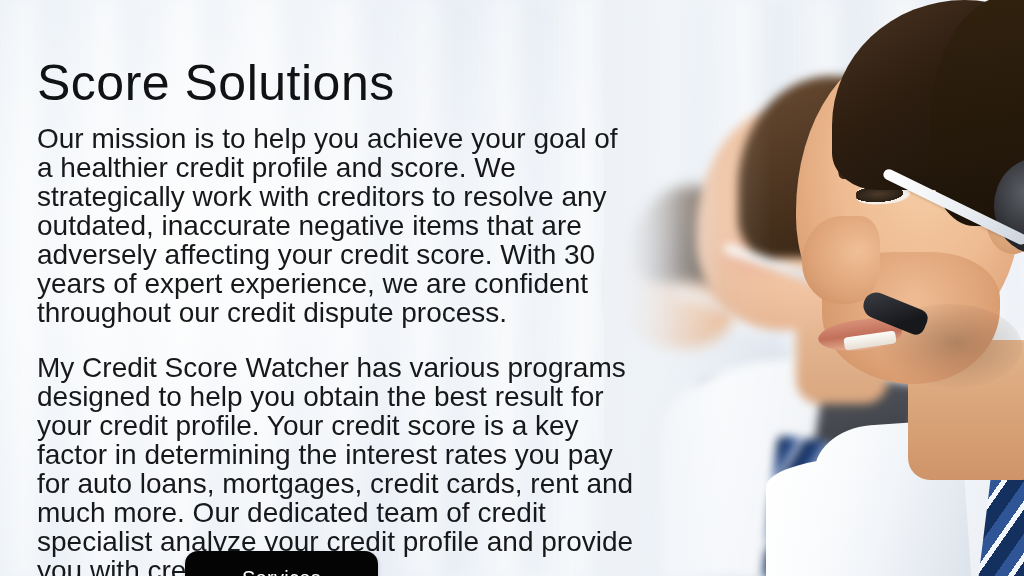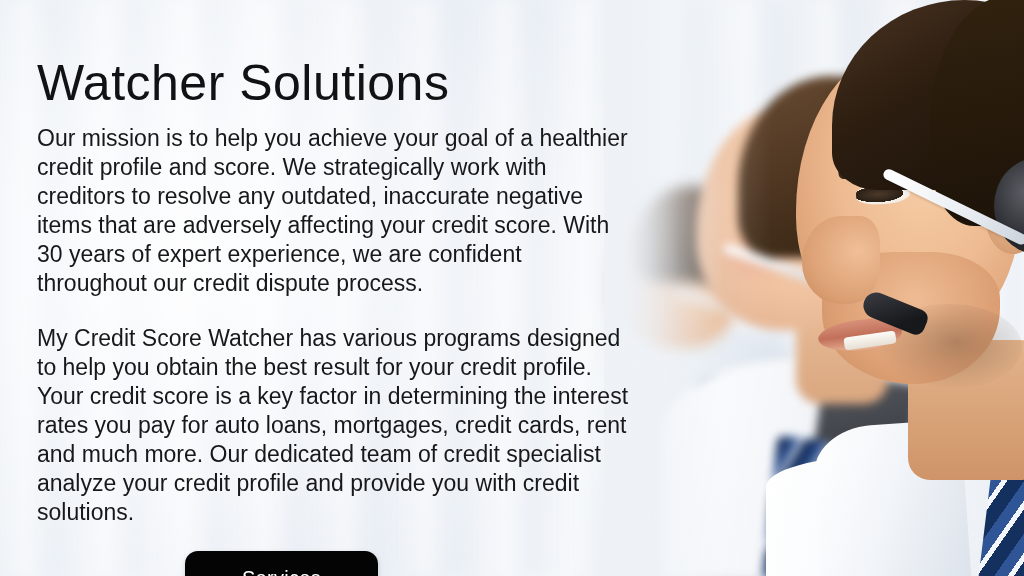--- a/index.html
+++ b/index.html
@@ -274,21 +274,21 @@
     font-size:50px;
     font-weight:300;
     letter-spacing:.5px;
     color:#111214;
     line-height:1.08;
     margin-bottom:14px;
     white-space:nowrap;
   }
 
   .para {
-    font-size:23px;
+    font-size:28px;
     line-height:29px;
     color:#17181a;
     width:598px;
     margin-bottom:26px;
   }
   .para:last-of-type { margin-bottom:11px; }
 
   
   .btn-wrap {
     position:absolute;
@@ -362,21 +362,21 @@
       <div class="hair2"></div>
       <div class="earpiece"></div>
       <div class="boom"></div>
       <div class="boomtip"></div>
     </div>
 
     <div class="haze"></div>
   </div>
 
   <div class="content">
-    <h1 class="title">Watcher Solutions</h1>
+    <h1 class="title">Score Solutions</h1>
     <p class="para">Our mission is to help you achieve your goal of a healthier credit profile and score. We strategically work with creditors to resolve any outdated, inaccurate negative items that are adversely affecting your credit score. With 30 years of expert experience, we are confident throughout our credit dispute process.</p>
     <p class="para">My Credit Score Watcher has various programs designed to help you obtain the best result for your credit profile. Your credit score is a key factor in determining the interest rates you pay for auto loans, mortgages, credit cards, rent and much more. Our dedicated team of credit specialist analyze your credit profile and provide you with credit solutions.</p>
   </div>
 
   <div class="btn-wrap">
     <button class="services-btn">Services</button>
   </div>
 
 </div>
 

